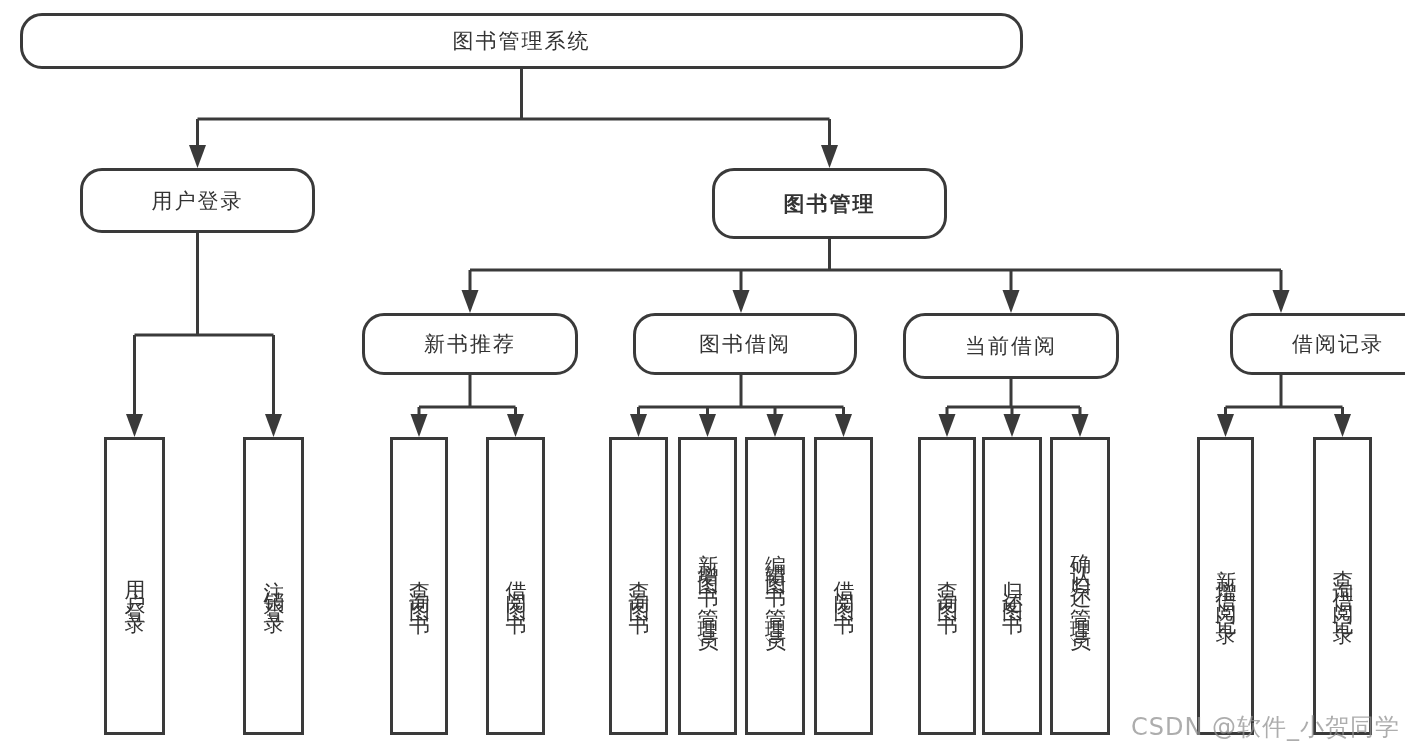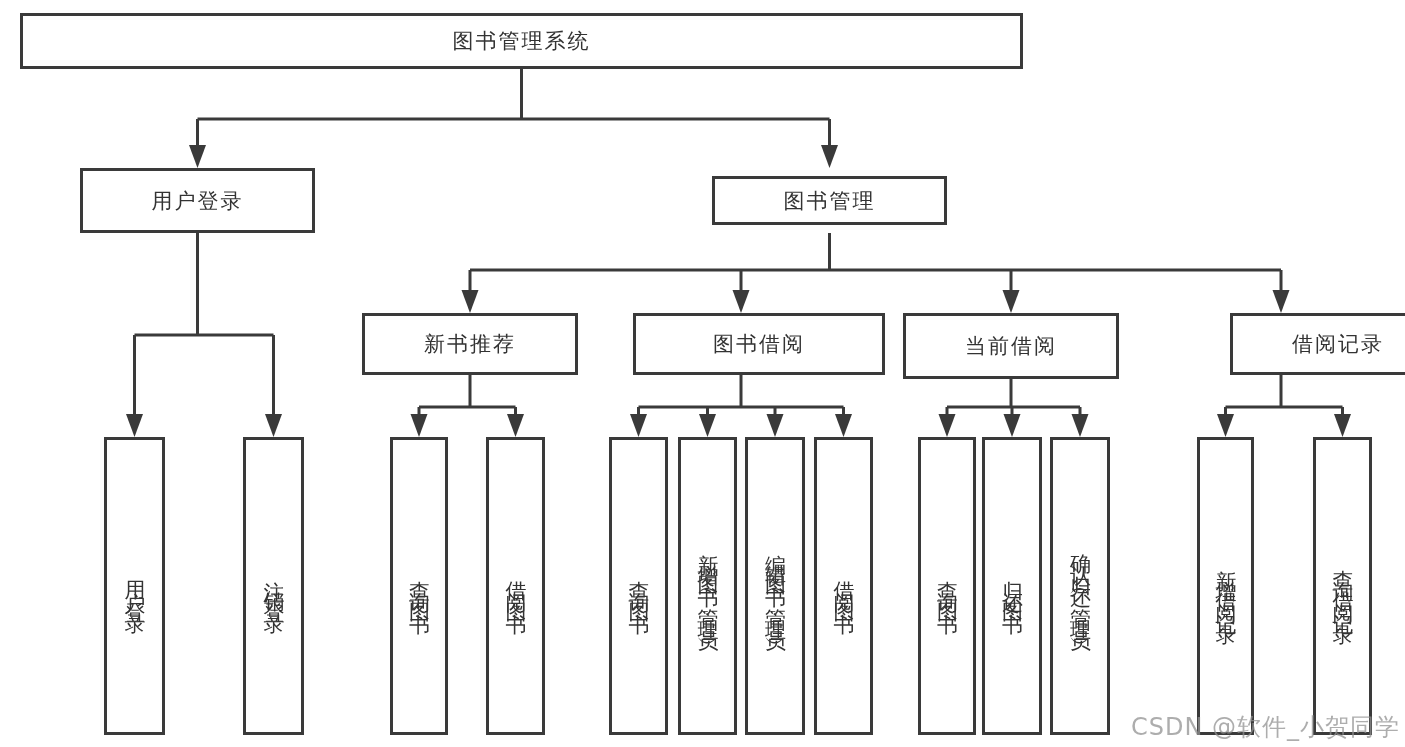--- a/index.html
+++ b/index.html
@@ -25,20 +25,21 @@
     color: #333333;
     display: flex;
     align-items: center;
     justify-content: center;
     text-align: center;
   }
   .hbox {
     font-size: 21px;
     letter-spacing: 2px;
     white-space: nowrap;
+    border-radius: 22px;
   }
   .vbox {
     writing-mode: vertical-rl;
     text-orientation: mixed;
     font-size: 21px;
     letter-spacing: 11px;
     line-height: 1;
   }
   .watermark {
     position: absolute;
@@ -91,24 +92,24 @@
       <polygon points="1003.5,414 1020.5,414 1012,437"></polygon>
       <polygon points="1071.5,414 1088.5,414 1080,437"></polygon>
       <polygon points="1217,414 1234,414 1225.5,437"></polygon>
       <polygon points="1334,414 1351,414 1342.5,437"></polygon>
     </g>
   </svg>
 
   <div class="box hbox" style="left:20px; top:13px; width:1003px; height:56px;">图书管理系统</div>
 
   <div class="box hbox" style="left:80px; top:168px; width:235px; height:65px;">用户登录</div>
-  <div class="box hbox" style="left:712px; top:176px; width:235px; height:49px;">图书管理</div>
+  <div class="box hbox" style="left:712px; top:168px; width:235px; height:71px;font-weight:bold;">图书管理</div>
 
   <div class="box hbox" style="left:362px; top:313px; width:216px; height:62px;">新书推荐</div>
-  <div class="box hbox" style="left:633px; top:313px; width:252px; height:62px;">图书借阅</div>
+  <div class="box hbox" style="left:633px; top:313px; width:224px; height:62px;">图书借阅</div>
   <div class="box hbox" style="left:903px; top:313px; width:216px; height:66px;">当前借阅</div>
   <div class="box hbox" style="left:1230px; top:313px; width:216px; height:62px;">借阅记录</div>
 
   <div class="box vbox" style="left:104px; top:437px; width:61px; height:298px;">用户登录</div>
   <div class="box vbox" style="left:243px; top:437px; width:61px; height:298px;">注销登录</div>
 
   <div class="box vbox" style="left:390px; top:437px; width:58px; height:298px;">查询图书</div>
   <div class="box vbox" style="left:486px; top:437px; width:59px; height:298px;">借阅图书</div>
 
   <div class="box vbox" style="left:609px; top:437px; width:59px; height:298px;">查询图书</div>

